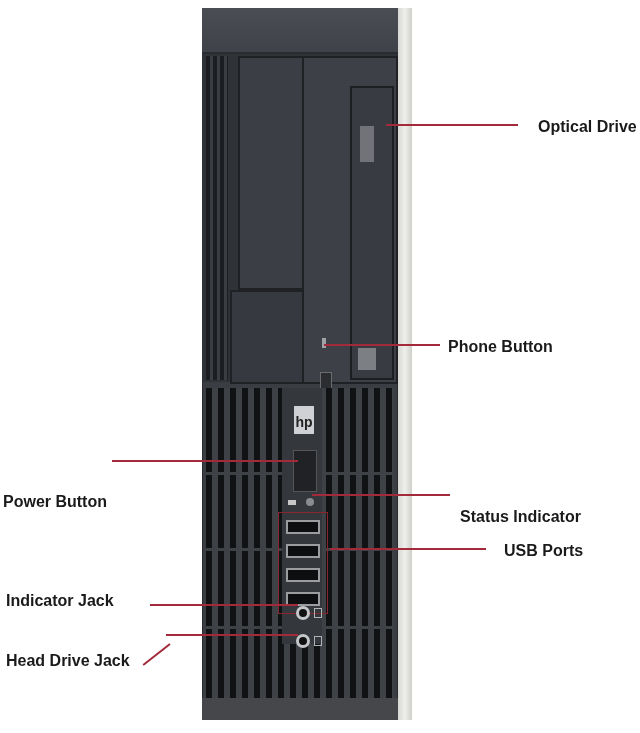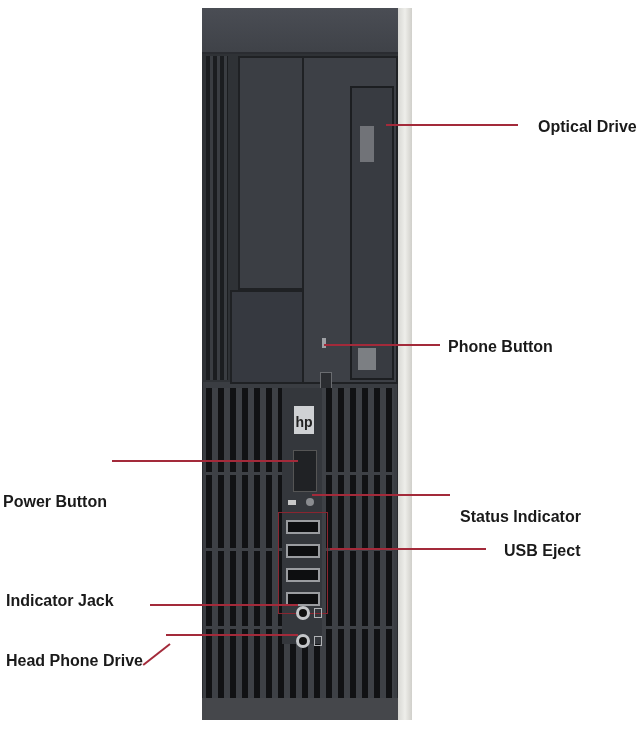--- a/index.html
+++ b/index.html
@@ -79,15 +79,15 @@
 <div class="line" style="left:312px; top:494px; width:138px;"></div>
 <div class="line" style="left:330px; top:548px; width:156px;"></div>
 <div class="line" style="left:150px; top:604px; width:148px;"></div>
 <div class="line" style="left:166px; top:634px; width:132px;"></div>
 <div class="line" style="left:136px; top:643px; width:34px; transform:rotate(-38deg); transform-origin:right center;"></div>
 
 <div class="label" style="left:538px; top:118px;">Optical Drive</div>
 <div class="label" style="left:448px; top:338px;">Phone Button</div>
 <div class="label" style="left:3px; top:453px;margin-top:40px;">Power Button</div>
 <div class="label" style="left:460px; top:508px;">Status Indicator</div>
-<div class="label" style="left:504px; top:542px;">USB Eject</div>
+<div class="label" style="left:504px; top:542px;">USB Ports</div>
 <div class="label" style="left:6px; top:592px;">Indicator Jack</div>
-<div class="label" style="left:6px; top:652px;">Head Phone Drive</div>
+<div class="label" style="left:6px; top:652px;">Head Drive Jack</div>
 
 </body></html>

